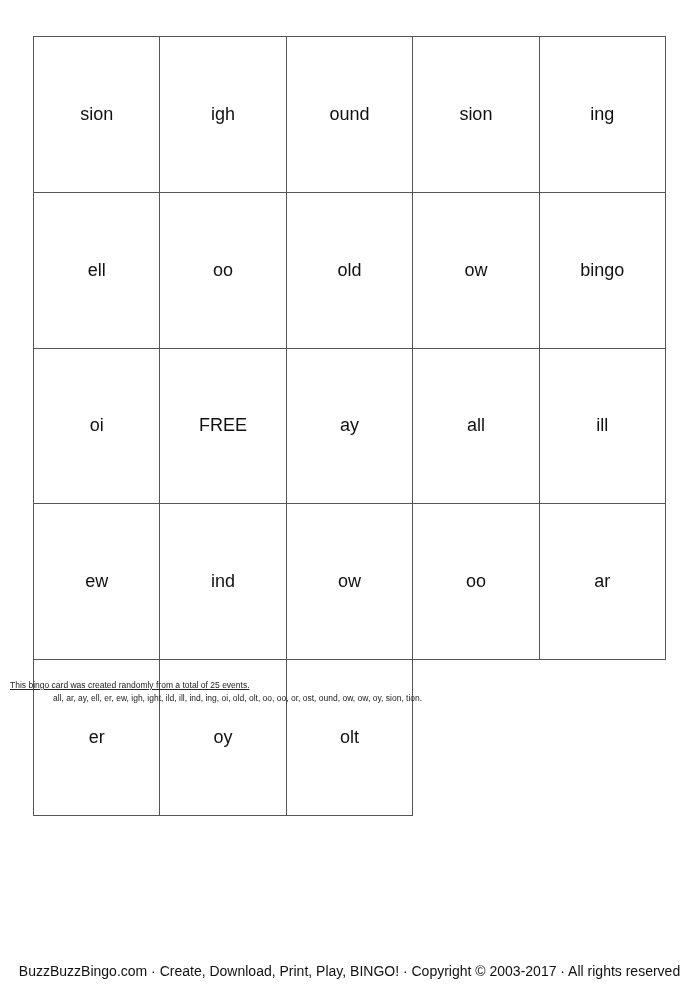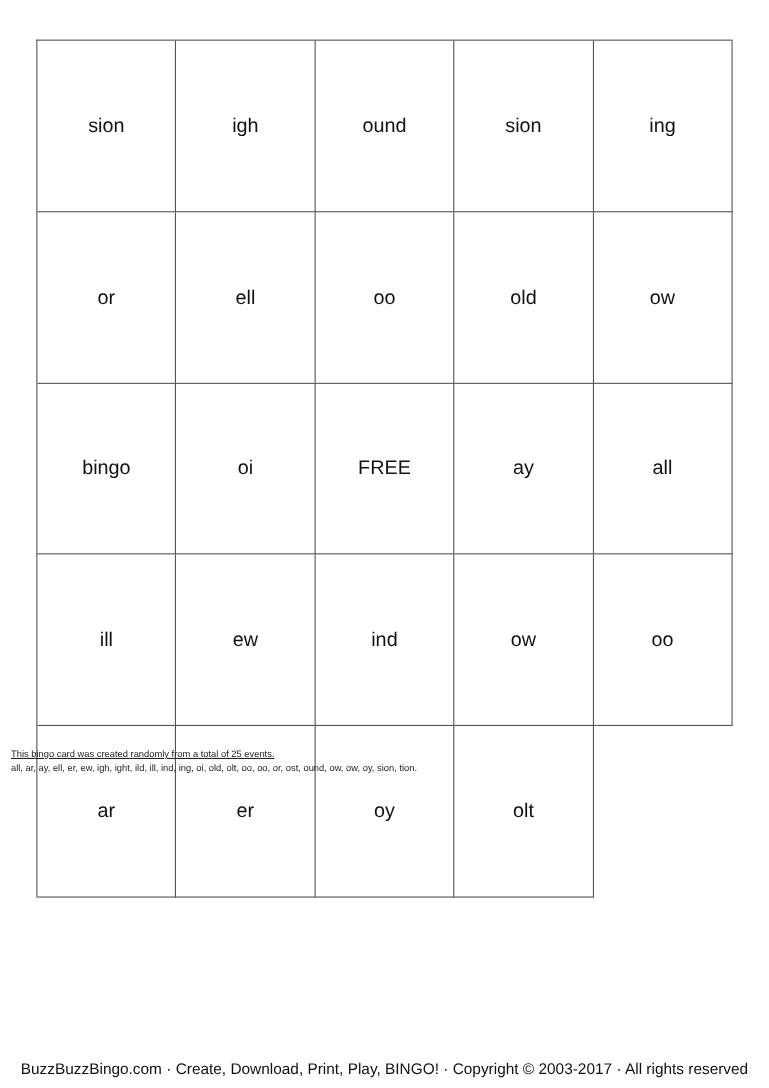--- a/index.html
+++ b/index.html
@@ -33,21 +33,20 @@
 </head>
 <body>
 
 <div class="grid">
   <div class="cell">sion</div>
   <div class="cell">igh</div>
   <div class="cell">ound</div>
   <div class="cell">sion</div>
   <div class="cell">ing</div>
 
-  <div class="cell">or</div>
   <div class="cell">ell</div>
   <div class="cell">oo</div>
   <div class="cell">old</div>
   <div class="cell">ow</div>
 
   <div class="cell">bingo</div>
   <div class="cell">oi</div>
   <div class="cell">FREE</div>
   <div class="cell">ay</div>
 
@@ -58,15 +57,15 @@
   <div class="cell">ow</div>
 
   <div class="cell">oo</div>
   <div class="cell">ar</div>
   <div class="cell">er</div>
   <div class="cell">oy</div>
   <div class="cell">olt</div>
 </div>
 
 <div class="note" style="top:680px;text-decoration:underline;">This bingo card was created randomly from a total of 25 events.</div>
-<div class="note" style="top:693px;">all, ar, ay, ell, er, ew, igh, ight, ild, ill, ind, ing, oi, old, olt, oo, oo, or, ost, ound, ow, ow, oy, sion, tion.</div>
+<div class="note" style="top:693px;margin-left:43px;">all, ar, ay, ell, er, ew, igh, ight, ild, ill, ind, ing, oi, old, olt, oo, oo, or, ost, ound, ow, ow, oy, sion, tion.</div>
 
 <div class="footer">BuzzBuzzBingo.com · Create, Download, Print, Play, BINGO! · Copyright © 2003-2017 · All rights reserved</div>
 
 </body></html>

